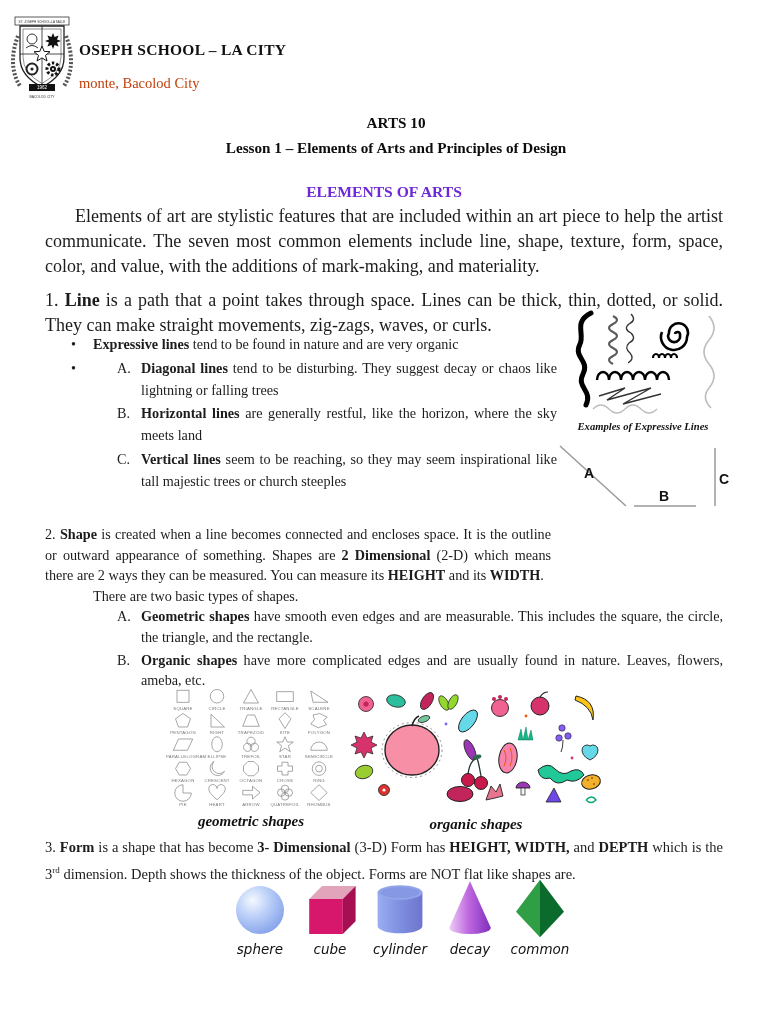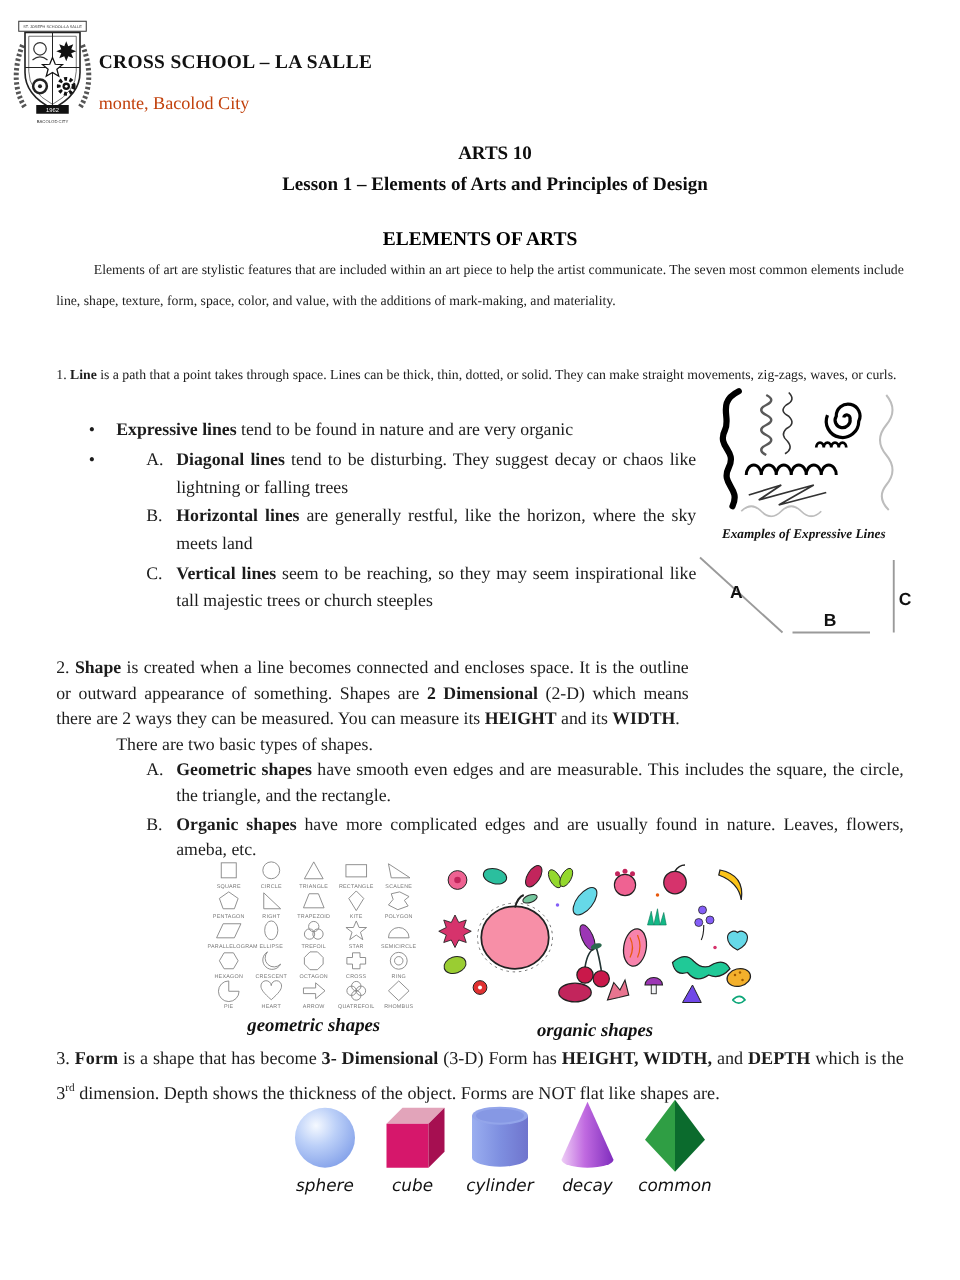--- a/index.html
+++ b/index.html
@@ -7,23 +7,23 @@
         font-family:"Liberation Serif", serif;color:#1c1c1c;}
   .abs{position:absolute;}
   
   .s-header{top:14px;left:8px;display:flex;align-items:flex-start;}
   .school-text{margin-left:3px;padding-top:26px;line-height:1.25;}
   .school-name{font-weight:bold;font-size:15.5px;letter-spacing:.3px;color:#111;}
   .school-addr{font-size:14.5px;color:#c2410c;margin-top:15px;}
   
   .s-title{top:110px;left:12px;width:768px;text-align:center;}
   .t-line{font-weight:bold;font-size:15.2px;line-height:25px;color:#0d0d0d;}
-  .s-elements{top:183px;left:0;width:768px;text-align:center;font-weight:bold;font-size:15.6px;color:#000000;}
-  
-  .para{font-size:11px;line-height:25px;text-align:justify;}
+  .s-elements{top:183px;left:0;width:768px;text-align:center;font-weight:bold;font-size:15.6px;color:#6d28d9;}
+  
+  .para{font-size:18px;line-height:25px;text-align:justify;}
   .s-intro{top:204px;left:45px;width:678px;}
   .s-intro .para{text-indent:30px;}
   .s-line{top:288px;left:45px;width:678px;}
   .s-bullets{top:334px;left:45px;width:512px;font-size:14.2px;line-height:21.8px;text-align:justify;}
   .li-b{position:relative;padding-left:48px;margin:0 0 2px;}
   .li-b .dot{position:absolute;left:26px;top:0;}
   .li-sub{position:relative;padding-left:96px;margin:0 0 2px;}
   .li-label{position:absolute;left:72px;top:0;}
   .b{font-weight:bold;}
   sup{font-size:9px;}
@@ -74,21 +74,21 @@
       <circle cx="24" cy="55" r="1.6" fill="#222"></circle>
       <circle cx="45" cy="55" r="6" fill="none" stroke="#111" stroke-width="3" stroke-dasharray="2.4,2"></circle>
       <circle cx="45" cy="55" r="3" fill="#111"></circle>
       <circle cx="45" cy="55" r="1.1" fill="#fff"></circle>
       <path d="M34,32 l2.2,5.4 5.8,.3 -4.5,3.7 1.5,5.6 -5,-3.1 -5,3.1 1.5,-5.6 -4.5,-3.7 5.8,-.3 Z" fill="#fff" stroke="#111" stroke-width="1"></path>
       <rect x="21" y="70" width="26" height="7" fill="#111"></rect>
       <text x="34" y="75.4" font-size="4.6" fill="#fff" text-anchor="middle" font-family="Liberation Sans, sans-serif">1962</text>
       <text class="logo-txt" x="34" y="84" font-size="3.4" text-anchor="middle">BACOLOD CITY</text>
     </svg>
     <div class="school-text">
-      <div class="school-name">CROSS SCHOOL – LA SALLE</div>
+      <div class="school-name">OSEPH SCHOOL – LA CITY</div>
       <div class="school-addr">monte, Bacolod City</div>
     </div>
   </div>
 
   <div class="abs s-title">
     <div class="t-line">ARTS 10</div>
     <div class="t-line">Lesson 1 – Elements of Arts and Principles of Design</div>
   </div>
   <div class="abs s-elements">ELEMENTS OF ARTS</div>
 

